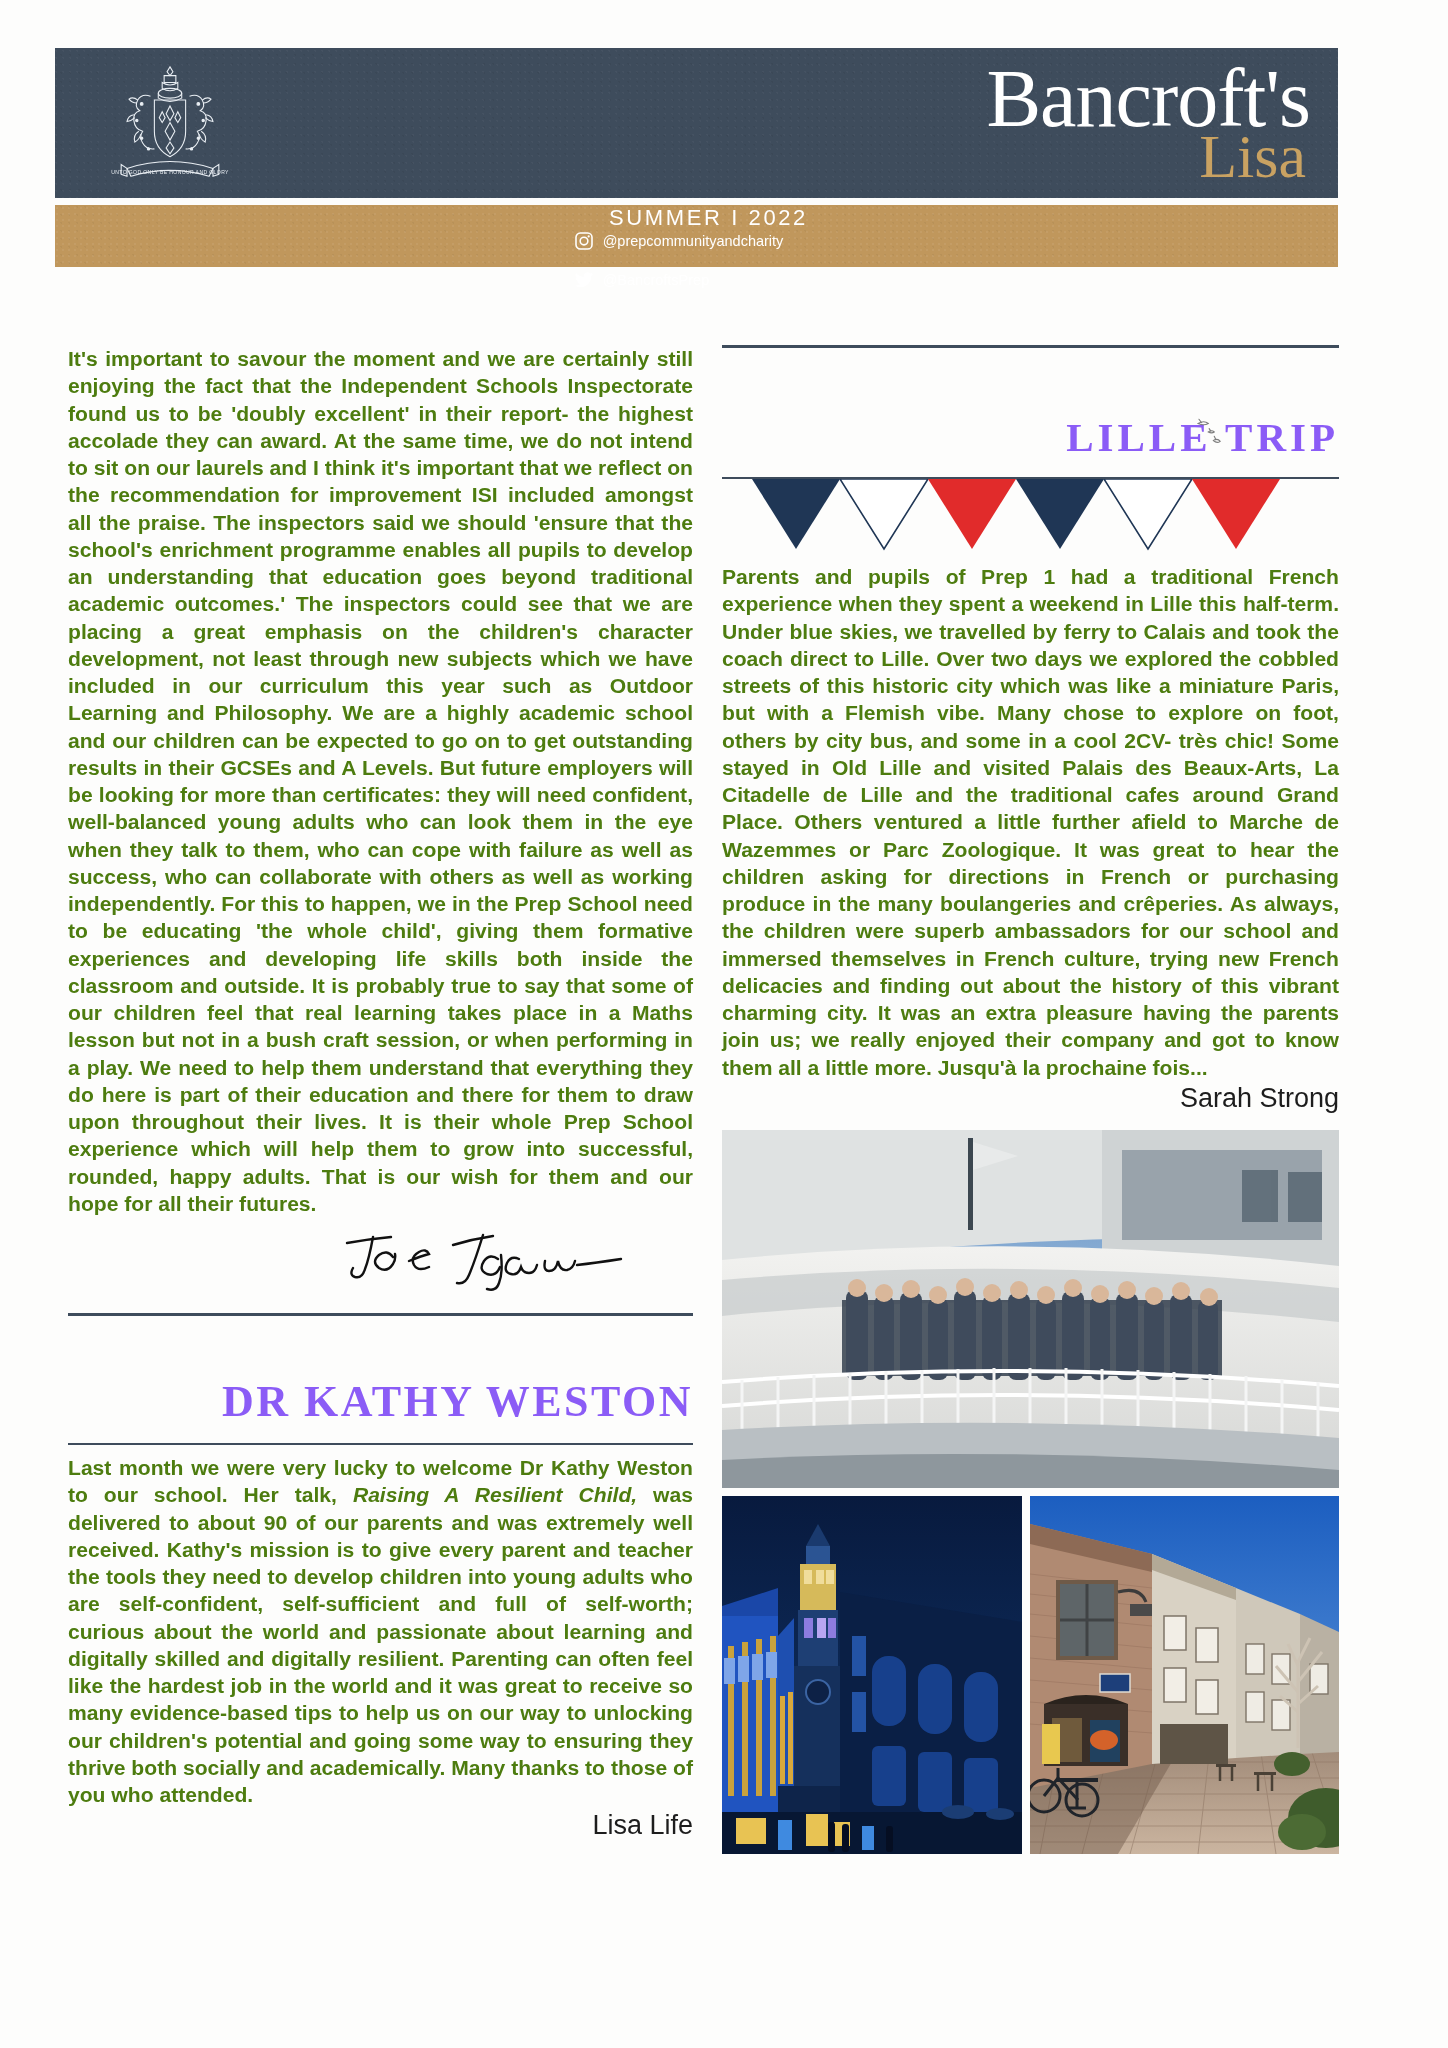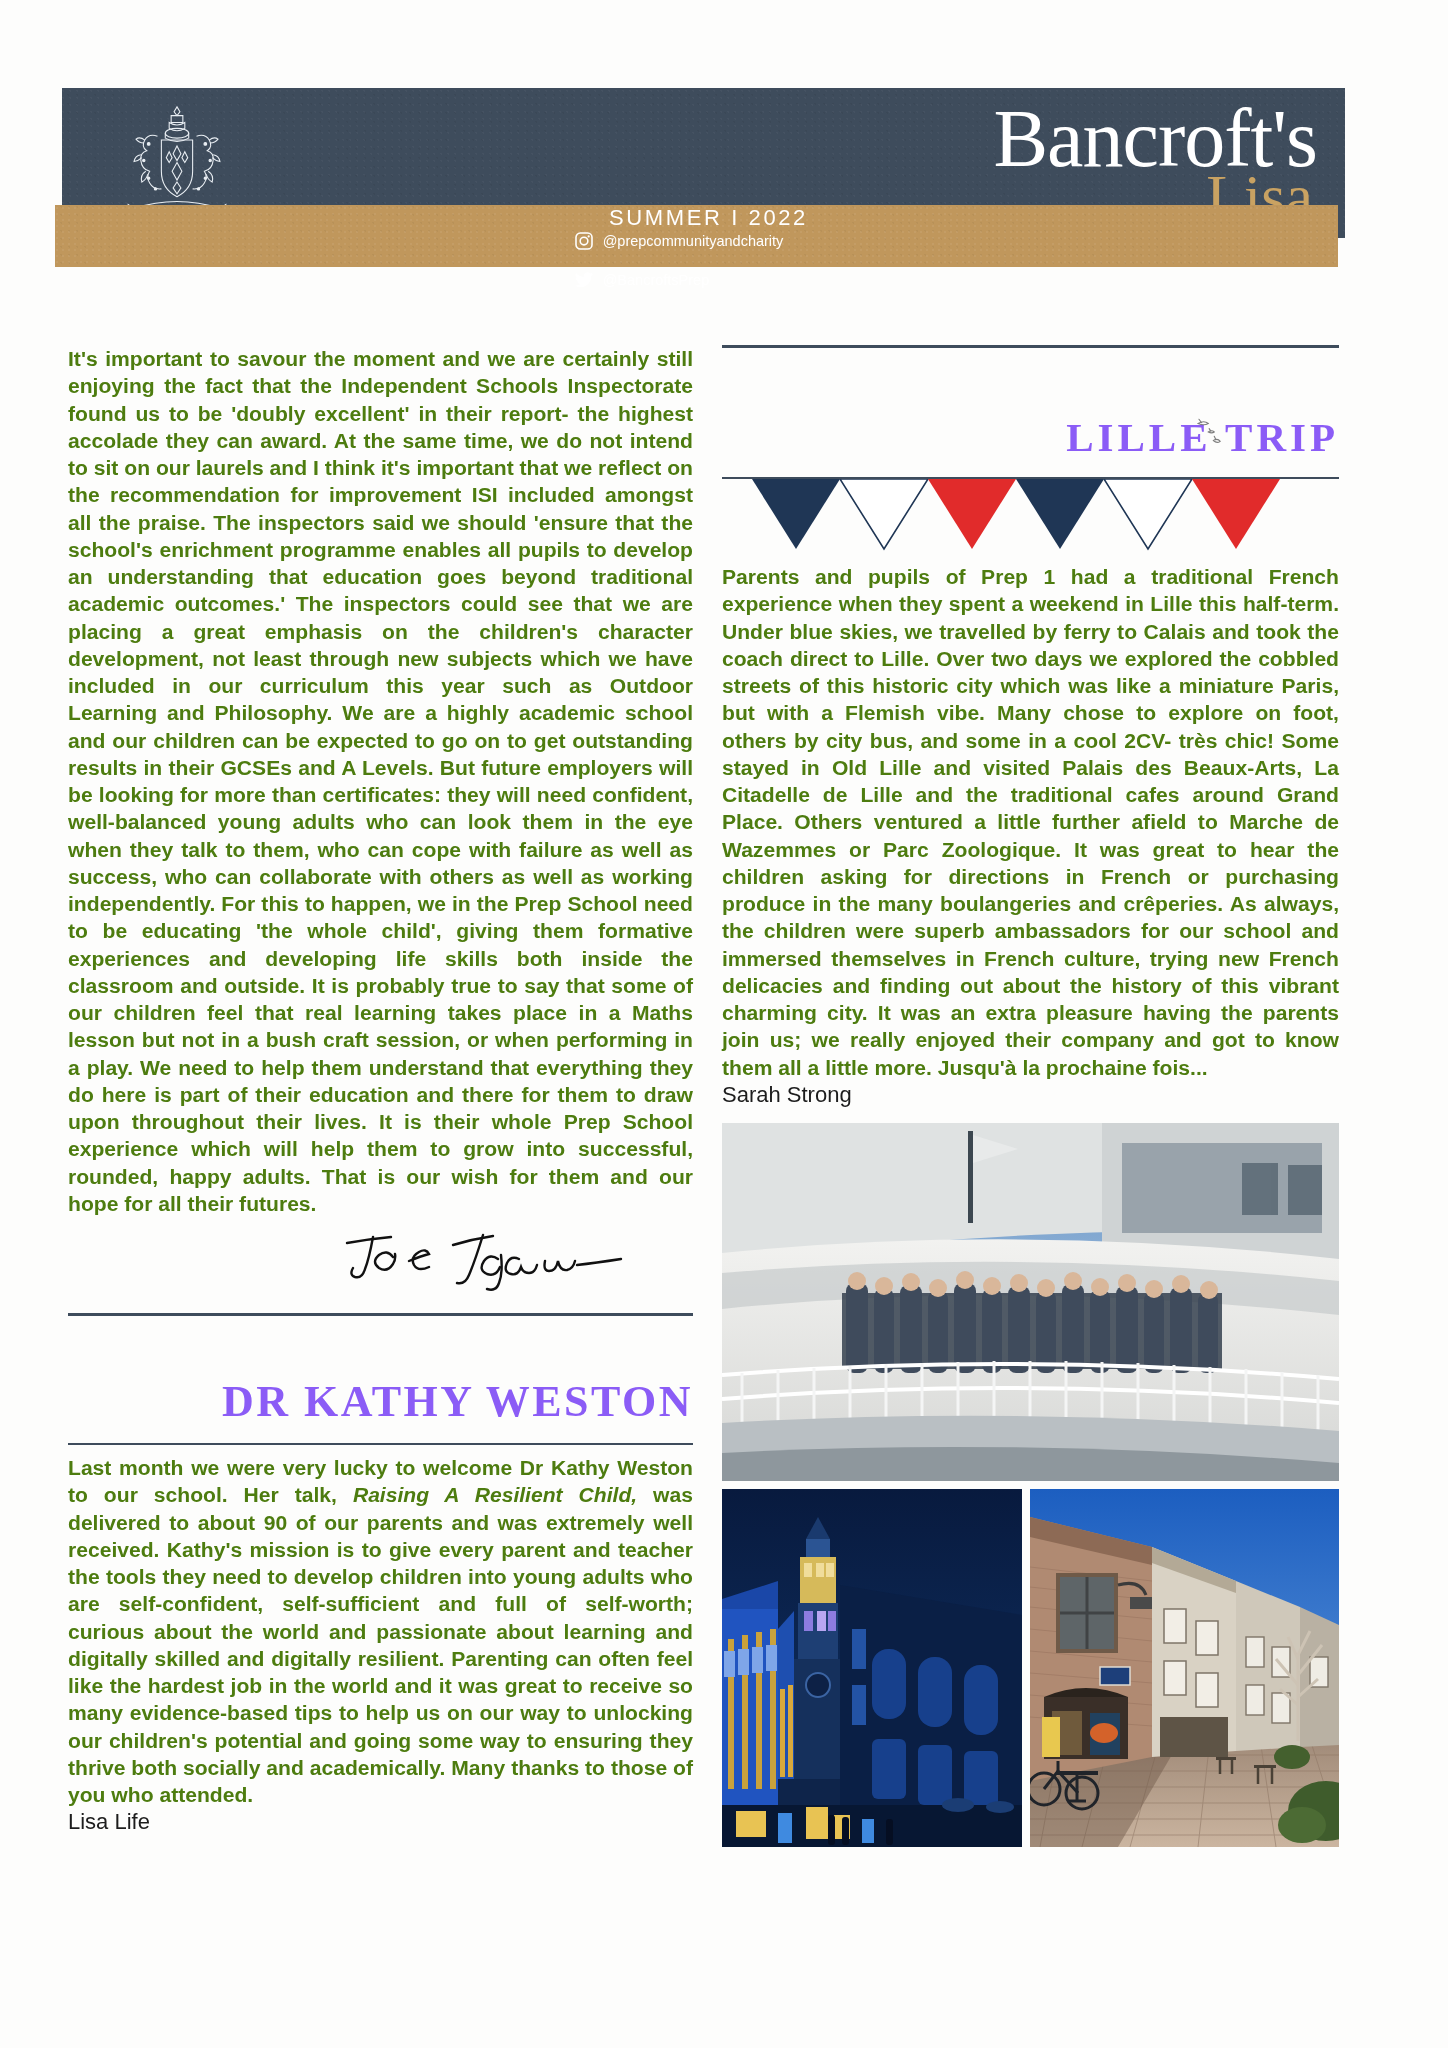--- a/index.html
+++ b/index.html
@@ -15,33 +15,32 @@
     position: relative;
     width: 1448px;
     height: 2048px;
     background: #fdfdfc;
     overflow: hidden;
   }
 
   
   .masthead {
     position: absolute;
-    left: 62px;
+    left: 55px;
     top: 48px;
     width: 1283px;
     height: 150px;
     background: #3e4c5c;
     background-image:
       radial-gradient(circle at 20% 40%, rgba(255,255,255,0.035) 0 1px, transparent 1px),
       radial-gradient(circle at 70% 75%, rgba(0,0,0,0.05) 0 1px, transparent 1px);
     background-size: 7px 7px, 9px 9px;
     display: flex;
     align-items: center;
     justify-content: space-between;
-    margin-top: 40px;
   }
 
   .crest {
     margin-left: 55px;
     width: 120px;
     height: 125px;
     flex: 0 0 auto;
   }
 
   .brand-block {
@@ -123,24 +122,24 @@
   .body-text {
     font-size: 21.1px;
     line-height: 1.292;
     color: #4d7c0f;
     text-align: justify;
     hyphens: none;
     font-weight: bold;
   }
 
   .byline {
-    font-size: 22px;
+    font-size: 27px;
     line-height: 1.292;
     color: #1d1d1d;
-    text-align: left;
+    text-align: right;
   }
 
   .sig {
     margin-top: 10px;
     height: 72px;
     position: relative;
   }
   .sig svg { position: absolute; right: 60px; top: 0; }
 
   .rule-thick {

